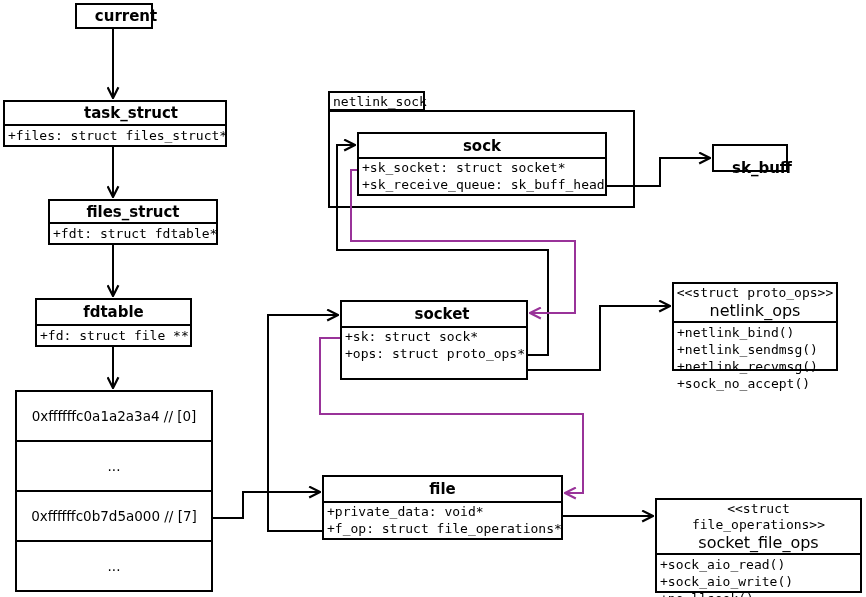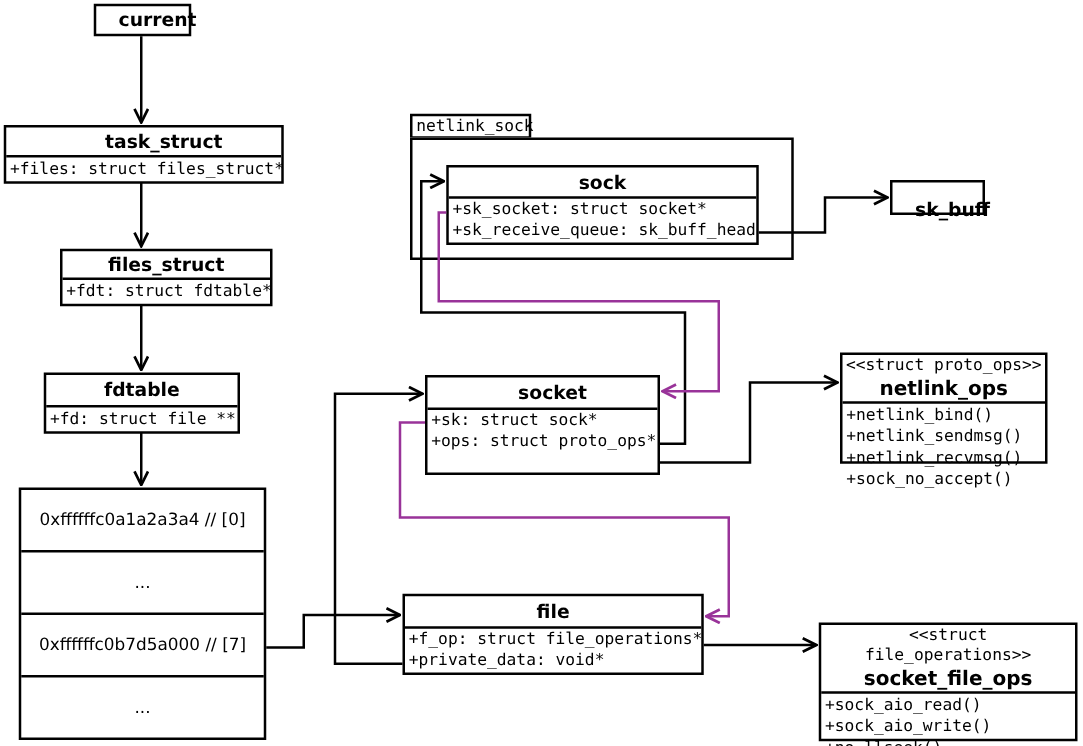--- a/index.html
+++ b/index.html
@@ -16,21 +16,21 @@
     text-align:center;font-size:15px;display:flex;align-items:center;justify-content:center;
   }
   .attrs{
     border-top:2px solid #000;flex:1;
     font-family:"DejaVu Sans Mono","Liberation Mono",monospace;
     font-size:13px;line-height:17px;padding:1px 3px;
   }
   .attr{white-space:pre;}
   .hdr{text-align:center;padding:1px 0;}
   .stereo{font-family:"DejaVu Sans Mono","Liberation Mono",monospace;font-size:13px;line-height:16px;}
-  .title2{font-weight:bold;font-size:16px;line-height:19px;}
+  .title2{font-weight:normal;font-size:16px;line-height:19px;}
   .plainbox{justify-content:center;padding-left:24px;}
   .arraybox .cell{
     flex:1;display:flex;align-items:center;justify-content:center;
     font-size:13.5px;font-family:"DejaVu Sans","Liberation Sans",sans-serif;
   }
   .arraybox .cell + .cell{border-top:2px solid #000;}
   .pkg-tab{
     position:absolute;background:#fff;border:2px solid #000;box-sizing:border-box;
     font-family:"DejaVu Sans Mono","Liberation Mono",monospace;font-size:13px;
     display:flex;align-items:center;padding:0 3px;z-index:1;
@@ -114,22 +114,22 @@
       <div class="attr">+netlink_bind()</div>
       <div class="attr">+netlink_sendmsg()</div>
       <div class="attr">+netlink_recvmsg()</div>
       <div class="attr">+sock_no_accept()</div>
     </div>
   </div>
 
   <div class="box" style="left:322px;top:475px;width:241px;height:65px;">
     <div class="title" style="height:27px;">file</div>
     <div class="attrs" style="line-height:16.5px;">
+      <div class="attr">+private_data: void*</div>
       <div class="attr">+f_op: struct file_operations*</div>
-      <div class="attr">+private_data: void*</div>
     </div>
   </div>
 
   <div class="box" style="left:655px;top:498px;width:207px;height:95px;">
     <div class="hdr">
       <div class="stereo">&lt;&lt;struct file_operations&gt;&gt;</div>
       <div class="title2">socket_file_ops</div>
     </div>
     <div class="attrs">
       <div class="attr">+sock_aio_read()</div>

